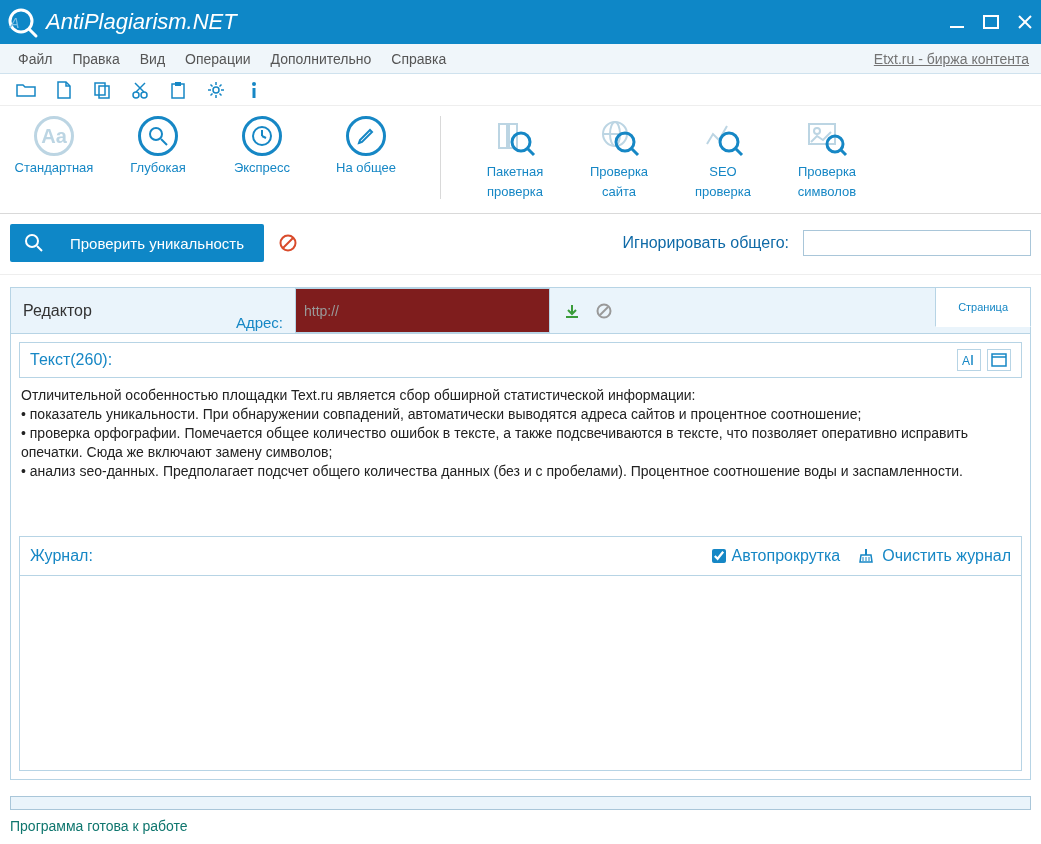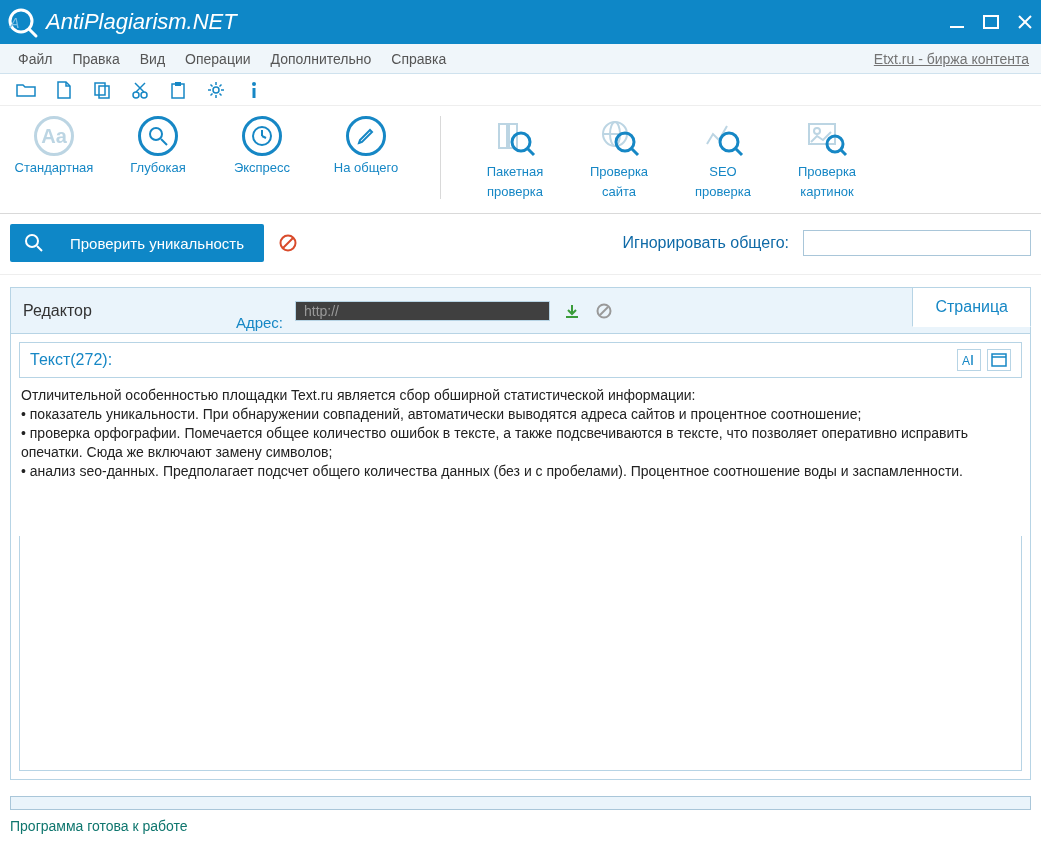--- a/index.html
+++ b/index.html
@@ -144,39 +144,39 @@
     align-items:center;
     padding:0 12px;
     gap:12px;
     position:relative;
   }
   .addr-row .ed-lbl { color:#333; font-size:16px;}
   .addr-row .adr-lbl { color:#1687c5; font-size:15px;margin-top:24px; }
   .addr-input {
     flex:0 0 255px;
     border:1px solid #b7d4e5;
-    height:20px;
+    height:45px;
     padding:2px 8px;
     color:#999;
     font-size:14px;
-    background:#404040;
+    background:#7f1d1d;
   }
   .addr-btn { width:20px; height:20px; color:#3a9c3a; display:flex; align-items:center; justify-content:center; cursor:pointer;}
   .addr-cancel { color:#999; }
   .page-tab {
     position:absolute;
     right:-1px;
     top:-1px;
     height:40px;
     border:1px solid #b7d4e5;
     background:#fff;
     padding:0 22px;
     display:flex; align-items:center;
     color:#1687c5;
-    font-size:16px;
+    font-size:11px;
     border-bottom:1px solid #fff;
   }
 
   .editor-box {
     border:1px solid #b7d4e5;
     display:flex;
     flex-direction:column;
     flex:1;
     min-height:0;
     background:#fff;
@@ -351,21 +351,21 @@
         </svg>
     </div>
     <span>Экспресс</span>
   </div>
   <div class="mode-btn">
     <div class="circ">
       <svg width="22" height="22" viewBox="0 0 22 22">
           <path d="M4 18l3-1 10-10-2-2L5 15z" fill="none" stroke="currentColor" stroke-width="2"></path>
         </svg>
     </div>
-    <span>На общего</span>
+    <span>На общее</span>
   </div>
 
   <div class="divider-v"></div>
 
   <div class="mode-btn faded">
     <div style="position:relative;width:44px;height:44px;">
       <svg width="44" height="44" viewBox="0 0 44 44">
         <rect x="6" y="8" width="8" height="24" fill="none" stroke="#bcd5e3" stroke-width="2"></rect>
         <rect x="16" y="8" width="8" height="24" fill="none" stroke="#bcd5e3" stroke-width="2"></rect>
         <circle cx="28" cy="26" r="9" fill="none" stroke="#1687c5" stroke-width="3"></circle>
@@ -403,21 +403,21 @@
     <div style="position:relative;width:44px;height:44px;">
       <svg width="44" height="44" viewBox="0 0 44 44">
         <rect x="4" y="8" width="26" height="20" fill="none" stroke="#bcd5e3" stroke-width="2"></rect>
         <circle cx="12" cy="15" r="3" fill="none" stroke="#bcd5e3" stroke-width="2"></circle>
         <path d="M6 26l6-6 6 4 8-8" fill="none" stroke="#bcd5e3" stroke-width="2"></path>
         <circle cx="30" cy="28" r="8" fill="none" stroke="#1687c5" stroke-width="3"></circle>
         <line x1="36" y1="34" x2="41" y2="39" stroke="#1687c5" stroke-width="3"></line>
       </svg>
     </div>
     <span>Проверка</span>
-    <span>картинок</span>
+    <span>символов</span>
   </div>
 </div>
 
 <div class="checkrow">
   <button class="check-btn">
     <svg width="20" height="20" viewBox="0 0 20 20">
         <circle cx="8" cy="8" r="6" fill="none" stroke="#fff" stroke-width="2"></circle>
         <line x1="13" y1="13" x2="18" y2="18" stroke="#fff" stroke-width="2"></line>
       </svg>
     <span>Проверить уникальность</span>
@@ -451,40 +451,58 @@
           <line x1="4" y1="12" x2="12" y2="4" stroke="currentColor" stroke-width="2"></line>
         </svg>
     </span>
     <div class="page-tab">
       <span>Страница</span>
     </div>
   </div>
 
   <div class="editor-box">
     <div class="text-hdr">
-      <span>Текст(272):</span>
+      <span>Текст(260):</span>
       <span class="text-hdr-spacer"></span>
       <span class="hdr-ibtn">
         <svg width="16" height="14" viewBox="0 0 16 14">
             <text x="1" y="12" font-size="12" fill="currentColor">A</text>
             <line x1="11" y1="2" x2="11" y2="12" stroke="currentColor" stroke-width="1.5"></line>
           </svg>
       </span>
       <span class="hdr-ibtn">
         <svg width="16" height="14" viewBox="0 0 16 14">
             <rect x="1" y="1" width="14" height="12" fill="none" stroke="currentColor" stroke-width="1.5"></rect>
             <line x1="1" y1="4" x2="15" y2="4" stroke="currentColor" stroke-width="1.5"></line>
           </svg>
       </span>
     </div>
     <div class="text-body">Отличительной особенностью площадки Text.ru является сбор обширной статистической информации:
 • показатель уникальности. При обнаружении совпадений, автоматически выводятся адреса сайтов и процентное соотношение;
 • проверка орфографии. Помечается общее количество ошибок в тексте, а также подсвечиваются в тексте, что позволяет оперативно исправить опечатки. Сюда же включают замену символов;
 • анализ seo-данных. Предполагает подсчет общего количества данных (без и с пробелами). Процентное соотношение воды и заспамленности.</div>
 
+    <div class="journal-hdr">
+      <span>Журнал:</span>
+      <span class="j-spacer"></span>
+      <label class="j-chk">
+        <input type="checkbox" checked="" style="">
+        <span>Автопрокрутка</span>
+      </label>
+      <span class="j-clear">
+        <svg width="16" height="16" viewBox="0 0 16 16">
+            <line x1="8" y1="1" x2="8" y2="7" stroke="currentColor" stroke-width="2"></line>
+            <path d="M3 7h10l1 7H2z" fill="none" stroke="currentColor" stroke-width="1.5"></path>
+            <line x1="5" y1="9" x2="5" y2="13" stroke="currentColor"></line>
+            <line x1="8" y1="9" x2="8" y2="13" stroke="currentColor"></line>
+            <line x1="11" y1="9" x2="11" y2="13" stroke="currentColor"></line>
+          </svg>
+        <span>Очистить журнал</span>
+      </span>
+    </div>
     <div class="journal-body"></div>
   </div>
 </div>
 
 <div class="progress-row">
   <div class="progress-bar"></div>
 </div>
 
 <div class="status-row">
   <span>Программа готова к работе</span>

